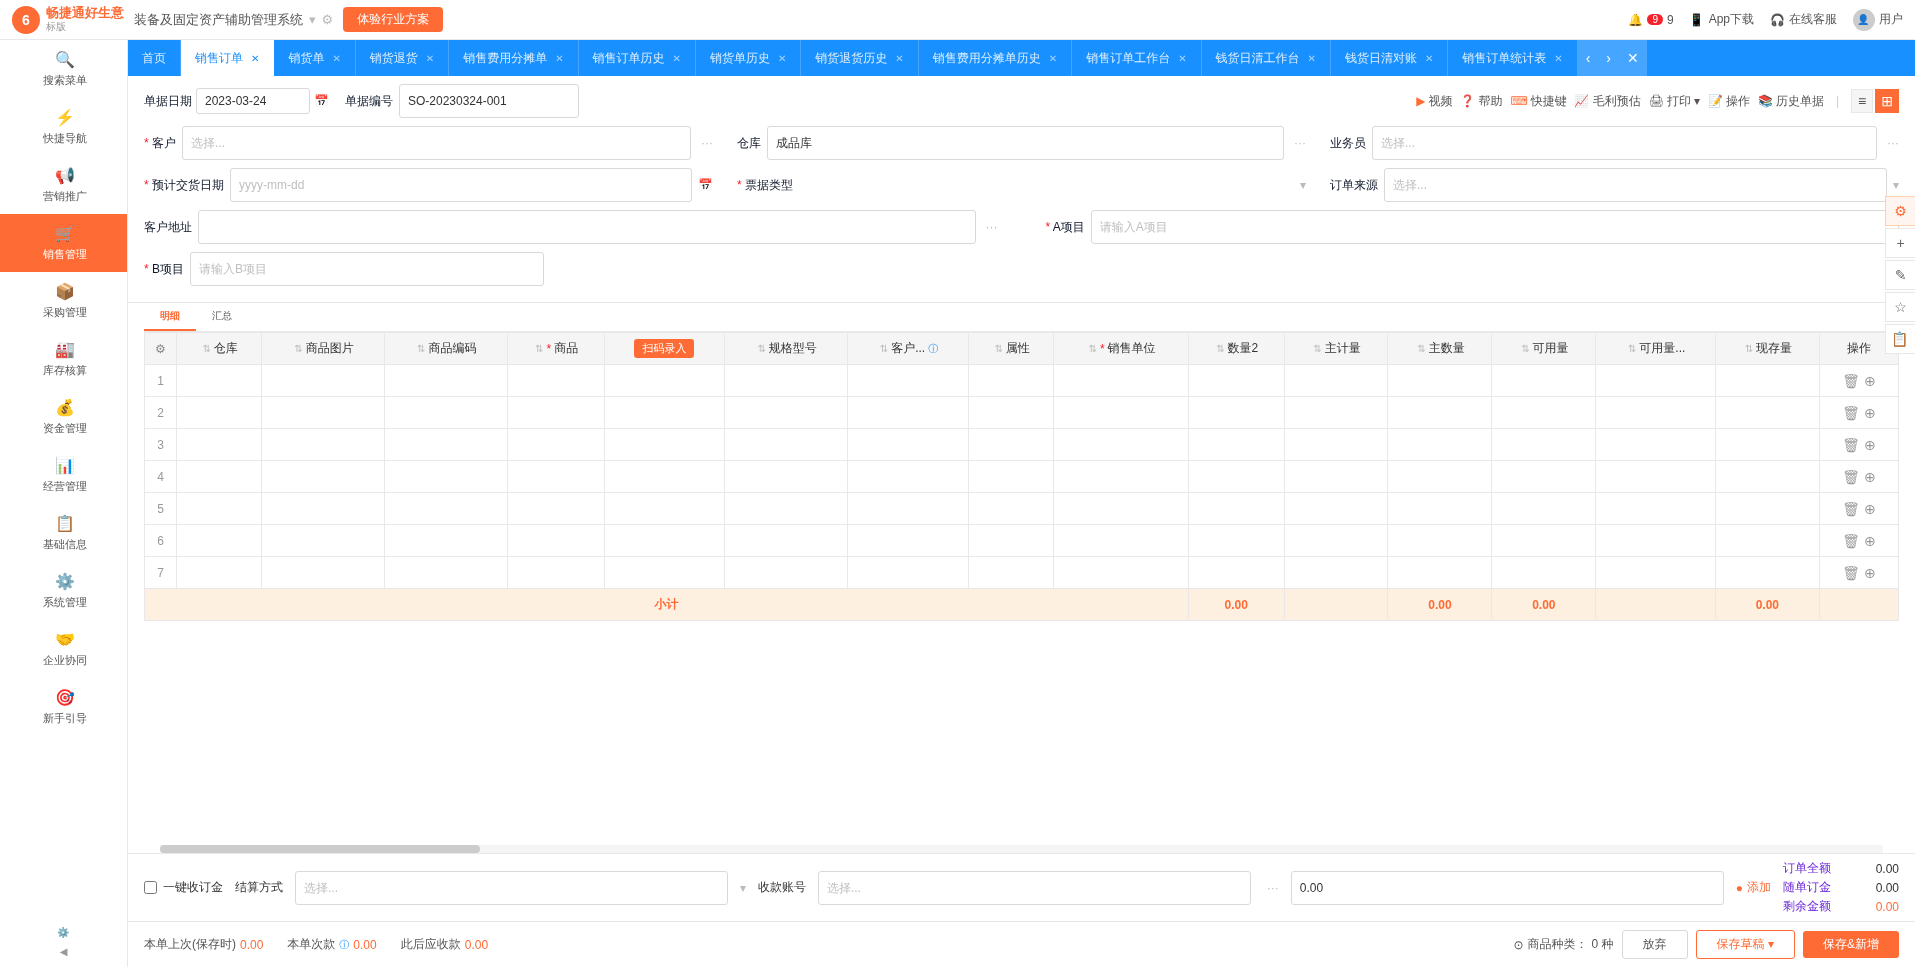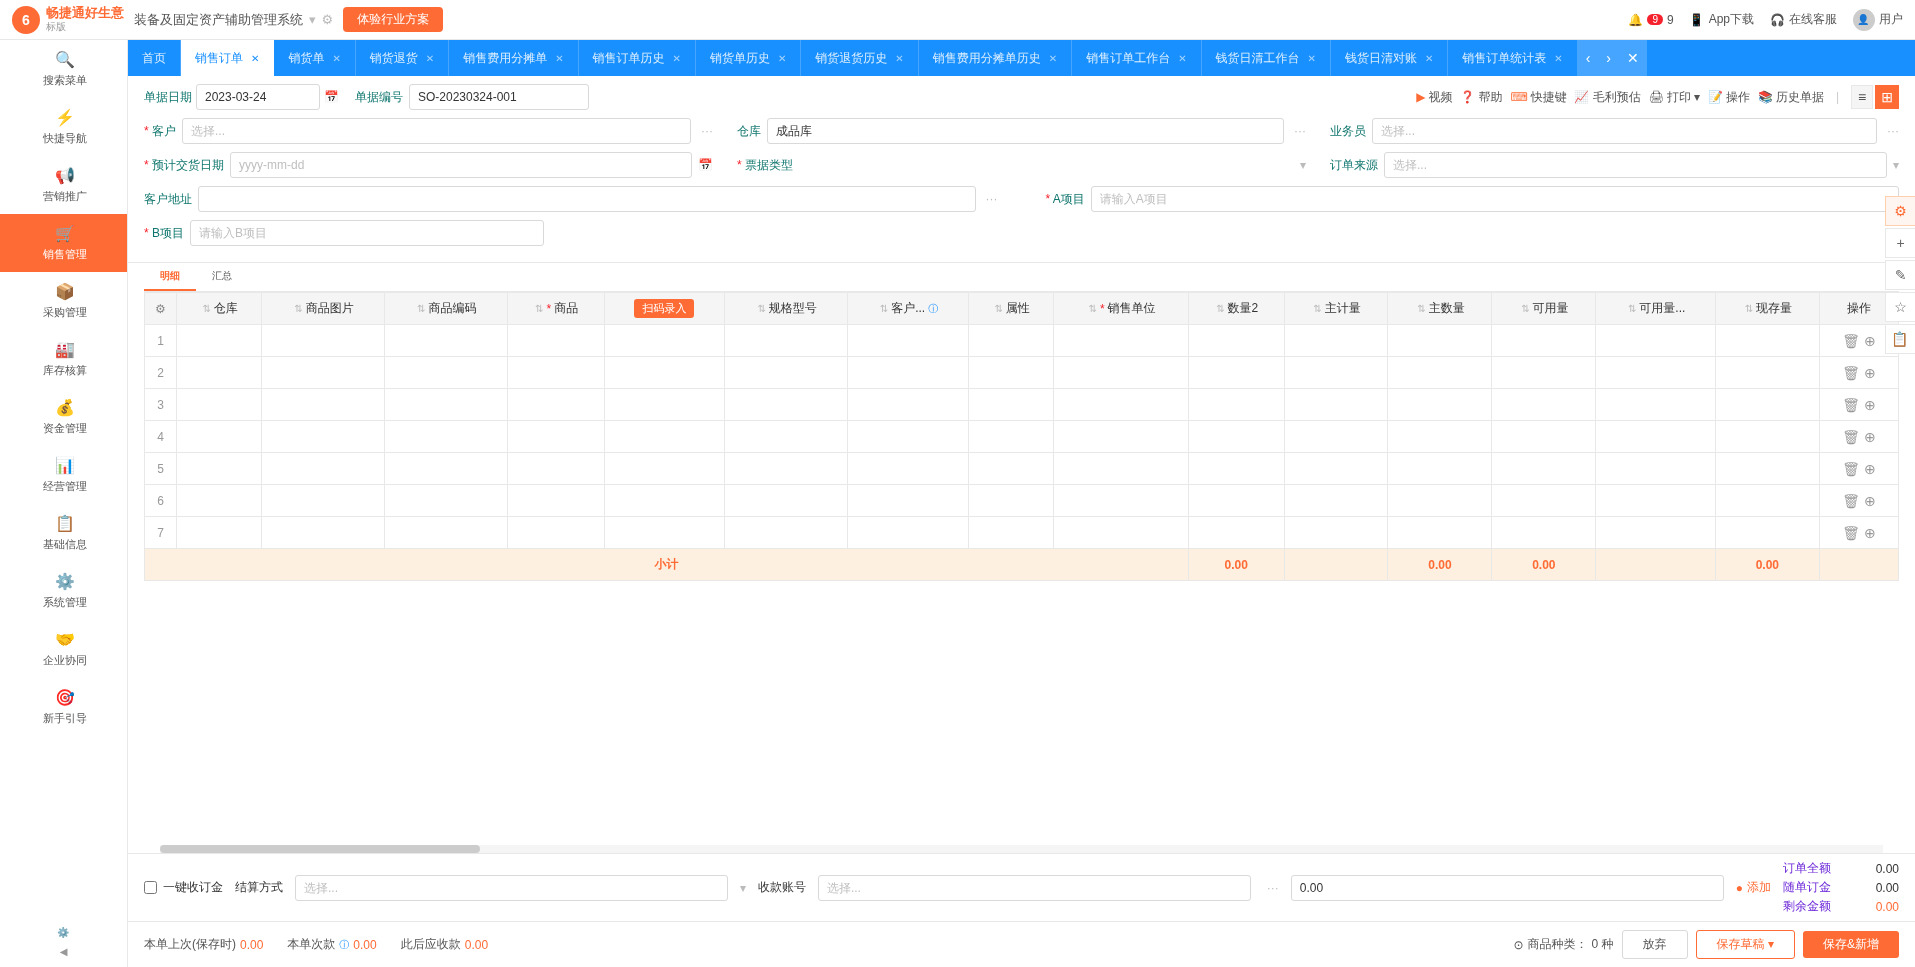--- a/index.html
+++ b/index.html
@@ -43,23 +43,23 @@
     
     .form-area { background: #fff; padding: 8px 16px; border-bottom: 1px solid #e8e8e8; flex-shrink: 0; }
     .form-toolbar { display: flex; align-items: center; justify-content: space-between; margin-bottom: 8px; }
     .form-toolbar-left { display: flex; align-items: center; gap: 16px; }
     .form-toolbar-right { display: flex; align-items: center; gap: 8px; font-size: 12px; color: #555; }
     .toolbar-btn { display: flex; align-items: center; gap: 3px; cursor: pointer; color: #555; font-size: 12px; }
     .toolbar-btn .icon { color: #ff6b35; }
 
     .form-row { display: flex; align-items: center; gap: 0; margin-bottom: 8px; }
     .form-field { display: flex; align-items: center; gap: 6px; flex: 1; min-width: 0; justify-content: space-between; }
-    .form-label { color: #0f766e; white-space: nowrap; font-size: 12px; }
+    .form-label { color: #0f172a; white-space: nowrap; font-size: 12px; }
     .form-label.required::before { content: '* '; color: #f5222d; }
-    .form-input { border: 1px solid #d9d9d9; border-radius: 3px; padding: 3px 8px; font-size: 12px; color: #333; background: #fff; flex: 1; min-width: 80px; outline: none; height: 26px; }
+    .form-input { border: 1px solid #d9d9d9; border-radius: 3px; padding: 3px 8px; font-size: 12px; color: #333; background: #fff; flex: 1; min-width: 80px; outline: none; height: 34px; }
     .form-input::placeholder { color: #bfbfbf; }
     .field-dots { color: #bbb; margin-left: 4px; cursor: pointer; }
     .date-input { display: flex; align-items: center; gap: 4px; }
     .date-input input { border: 1px solid #d9d9d9; border-radius: 3px; padding: 3px 8px; font-size: 12px; height: 26px; color: #333; }
     .date-input .cal-icon { color: #bbb; cursor: pointer; }
     .content-relative { position: relative; flex: 1; display: flex; flex-direction: column; overflow: hidden; }
 
     
     .table-area { flex: 1; overflow: hidden; display: flex; flex-direction: column; padding: 0 16px; background: #fff; }
     .table-tabs { display: flex; gap: 0; border-bottom: 1px solid #e8e8e8; margin-bottom: 0; }
@@ -281,21 +281,21 @@
           <div class="right-float-btn">☆</div>
           <div class="right-float-btn" style="color:#ff6b35;">📋</div>
         </div>
 
         <div class="form-area">
 
           <div class="form-toolbar">
             <div class="form-toolbar-left">
               <div class="date-input">
                 <span class="form-label">单据日期</span>
-                <input class="form-input" style="width: 124px;" value="2023-03-24">
+                <input class="form-input" style="width: 114px;" value="2023-03-24">
                 <span class="cal-icon">📅</span>
               </div>
               <div style="display:flex;align-items:center;gap:6px;">
                 <span class="form-label">单据编号</span>
                 <input class="form-input" style="width: 180px;" value="SO-20230324-001">
               </div>
             </div>
             <div class="form-toolbar-right">
               <div class="toolbar-btn">
                 <span class="icon">▶</span>

